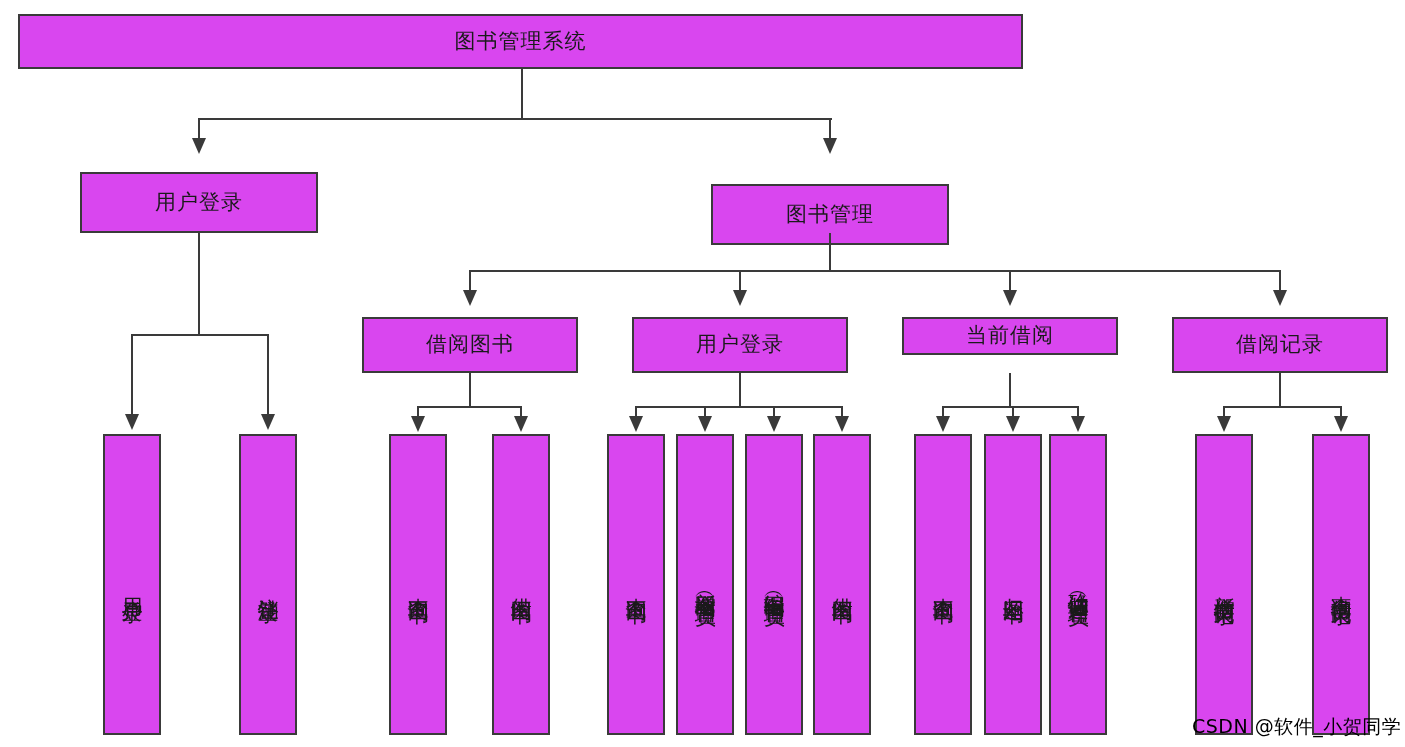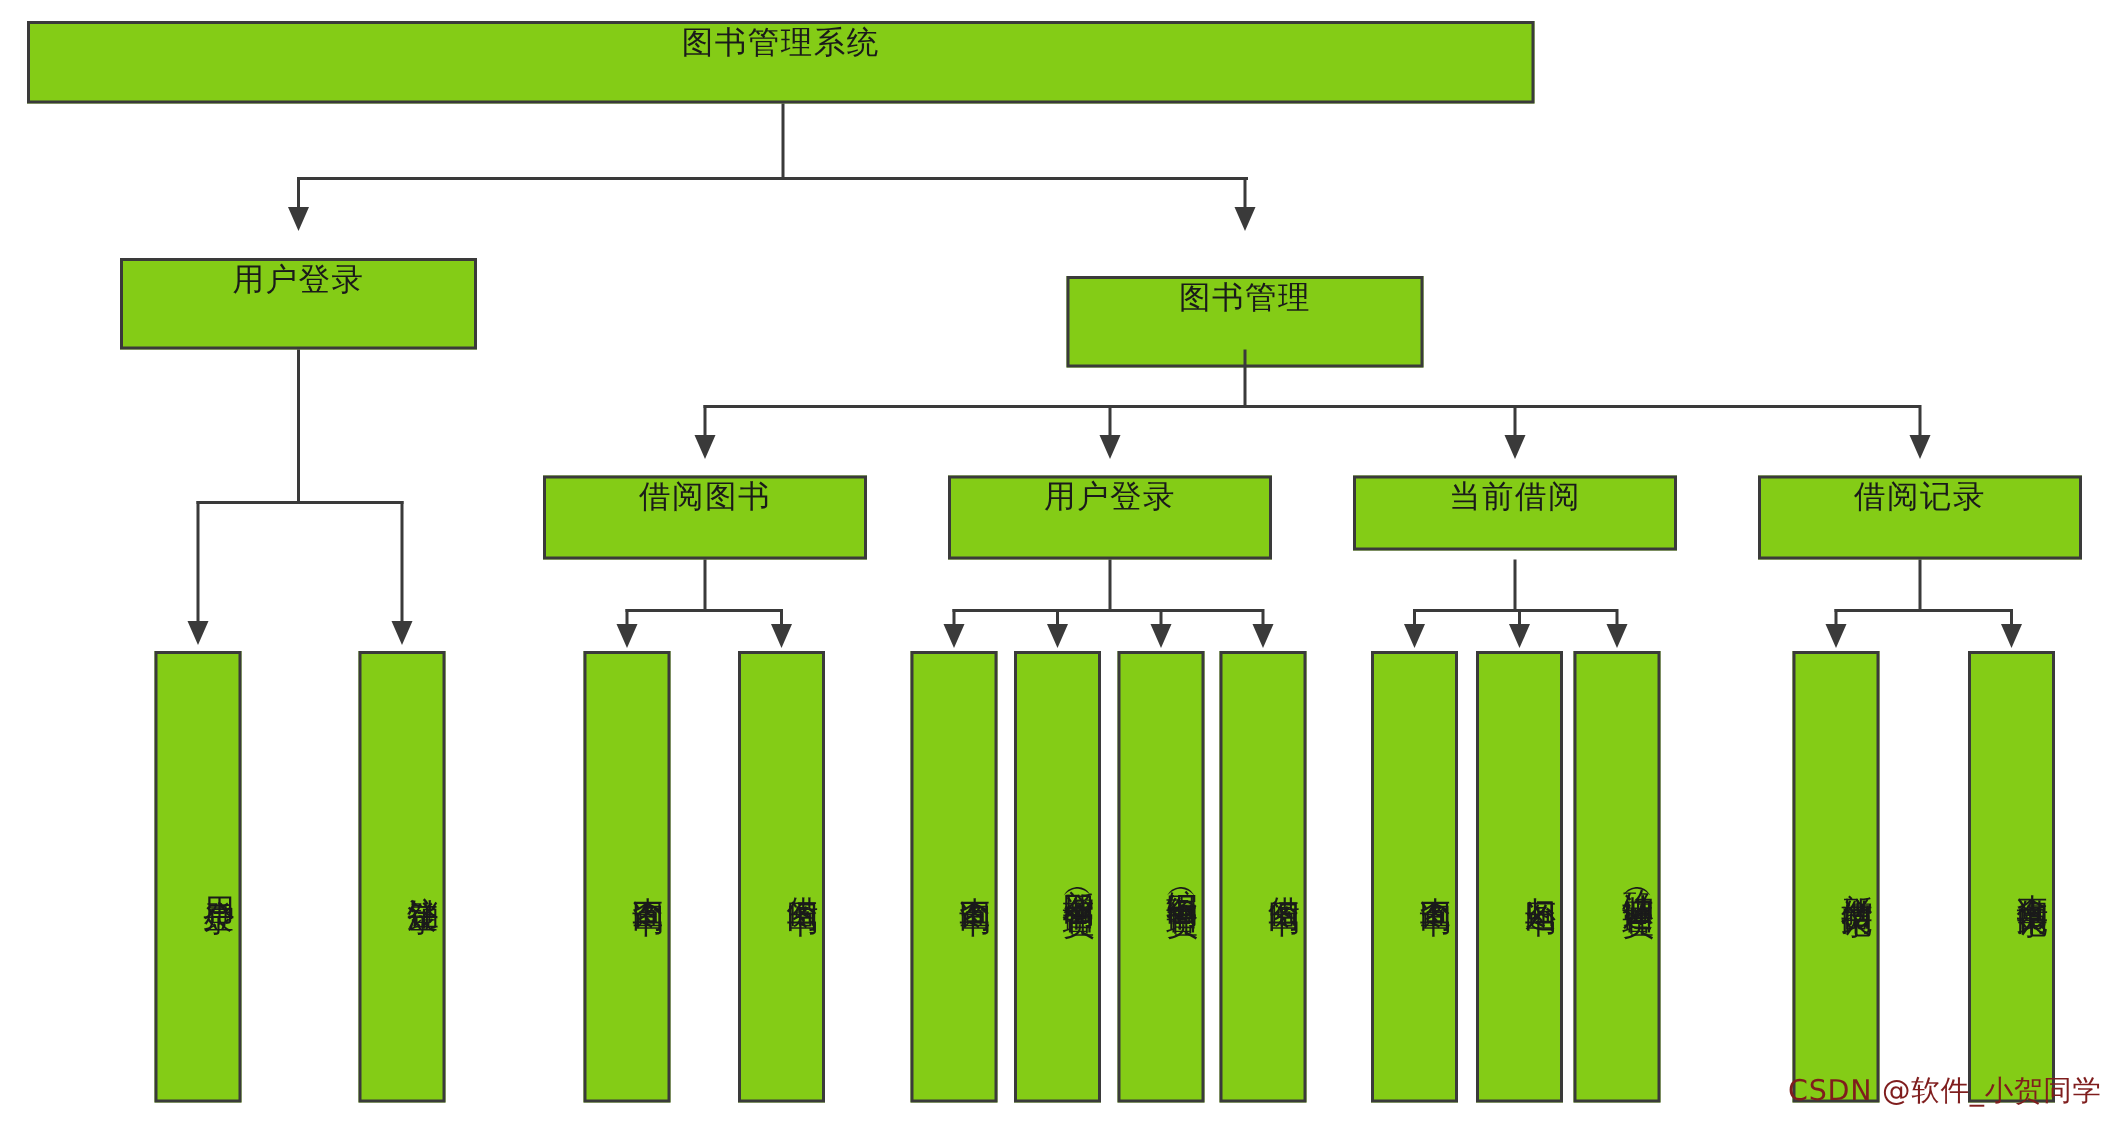--- a/index.html
+++ b/index.html
@@ -13,23 +13,24 @@
     position:relative;
     width:1405px;
     height:747px;
     background:#ffffff;
     overflow:hidden;
   }
   
   .node{
     position:absolute;
     box-sizing:border-box;
-    background:#84cc16;
+    background:#d946ef;
     border:2px solid #3a3a3a;
     display:flex;
+    align-items:center;
     justify-content:center;
     text-align:center;
   }
   .node.horiz{
     font-size:21px;
     letter-spacing:1px;
     line-height:1.2;
   }
   .node.vert{
     writing-mode:vertical-rl;
@@ -53,21 +54,21 @@
     position:absolute;
     width:0;height:0;
     border-left:7px solid transparent;
     border-right:7px solid transparent;
     border-top:16px solid #3a3a3a;
   }
   
   #watermark{
     position:absolute;
     font-size:19px;
-    color:#7f1d1d;
+    color:#000000;
     white-space:nowrap;
     letter-spacing:0.5px;
     user-select:none;
   }
 </style>
 </head>
 <body>
 
 <div id="canvas">
 
@@ -110,21 +111,21 @@
   <div class="arrow" style="left:1003px;top:290px;"></div>
   <div class="ln v" style="left:1279px;top:270px;width:2px;height:22px;"></div>
   <div class="arrow" style="left:1273px;top:290px;"></div>
 
   <div class="node horiz" style="left:362px;top:317px;width:216px;height:56px;">
     <span>借阅图书</span>
   </div>
   <div class="node horiz" style="left:632px;top:317px;width:216px;height:56px;">
     <span>用户登录</span>
   </div>
-  <div class="node horiz" style="left:902px;top:317px;width:216px;height:50px;">
+  <div class="node horiz" style="left:902px;top:317px;width:216px;height:38px;">
     <span>当前借阅</span>
   </div>
   <div class="node horiz" style="left:1172px;top:317px;width:216px;height:56px;">
     <span>借阅记录</span>
   </div>
 
   <div class="ln v" style="left:469px;top:373px;width:2px;height:34px;"></div>
   <div class="ln h" style="left:417px;top:406px;width:105px;height:2px;"></div>
   <div class="ln v" style="left:417px;top:406px;width:2px;height:12px;"></div>
   <div class="arrow" style="left:411px;top:416px;"></div>

